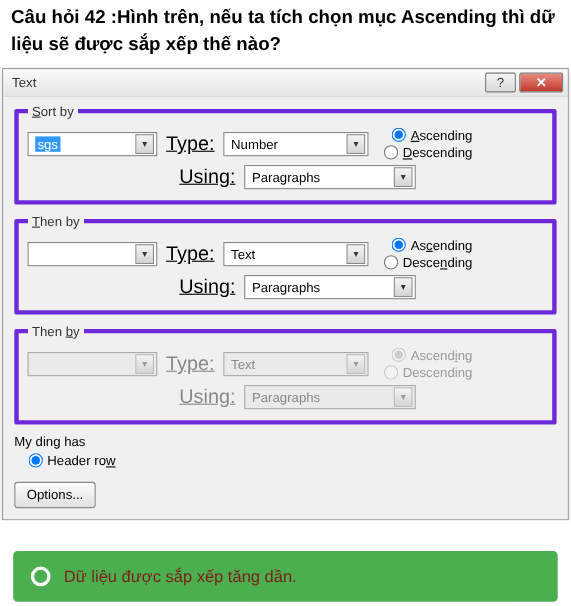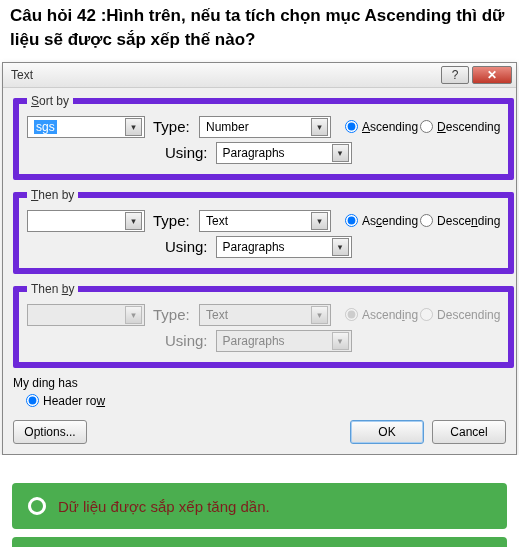--- a/index.html
+++ b/index.html
@@ -15,38 +15,38 @@
     display: flex; align-items: center; justify-content: space-between;
     background: linear-gradient(#fafafa, #e5e5e5);
     border-bottom: 1px solid #cdcdcd;
     padding: 3px 4px 3px 8px; font-size: 12px; color: #333;
   }
   .titlebar-btns { display: flex; gap: 3px; }
   .tb-btn { width: 28px; height: 18px; border: 1px solid #7a7a7a; display: flex; align-items: center; justify-content: center; font-size: 12px; border-radius: 2px; }
   .tb-help { background: linear-gradient(#f5f5f5,#d9d9d9); color:#333; }
   .tb-close { background: linear-gradient(#e98a7f,#c0392b); color:#fff; font-weight:bold; width:40px; }
   .dlg-body { padding: 6px 10px 10px 10px; background: #f0f0f0; }
-  fieldset { border: 6px solid #6d28d9; border-radius: 2px; margin-bottom: 8px; padding: 8px 8px 6px 8px; position: relative; }
+  fieldset { border: 4px solid #6d28d9; border-radius: 2px; margin-bottom: 8px; padding: 8px 8px 6px 8px; position: relative; }
   fieldset.disabled { color: #888; }
   legend { font-size: 12px; padding: 0 4px; color: #333; }
   fieldset.disabled legend { color: #333; }
   .row { display: flex; align-items: center; gap: 8px; margin-bottom: 4px; }
-  .label { font-size: 15px; min-width: 38px; text-align: left; }
+  .label { font-size: 18px; min-width: 38px; text-align: left; text-decoration: underline; }
   .combo {
     display: flex; align-items: center; justify-content: space-between;
     background: #fff; border: 1px solid #888; height: 22px; padding: 0 2px 0 6px; font-size: 12px;
   }
   .combo.disabled { background: #eaeaea; color: #888; border-color:#aaa; }
   .combo-btn { width: 17px; height: 18px; background: linear-gradient(#f4f4f4,#d4d4d4); border: 1px solid #8a8a8a; display:flex; align-items:center; justify-content:center; font-size:9px; color:#333; }
   .combo.disabled .combo-btn { color:#999; border-color:#bbb; }
   .combo-sortcol { width: 118px; }
   .combo-type { width: 132px; }
-  .combo-using { width: 136px; }
+  .combo-using { width: 156px; }
   .selected-text { background: #3399ff; color: #fff; padding: 0 2px; }
-  .radios { display: flex; flex-direction: row; gap: 2px; font-size: 12px; margin-left: 6px; align-items: flex-end; }
+  .radios { display: flex; flex-direction: column; gap: 2px; font-size: 12px; margin-left: 6px; align-items: flex-end; }
   .radio { display: flex; align-items: center; gap: 4px; }
   .radio input { margin:0; }
   .radio.disabled { color: #999; }
   .mylist { font-size: 12px; margin: 4px 0 10px 0; }
   .mylist-title { margin-bottom: 4px; }
   .mylist .radio { display:inline-flex; margin-right: 12px; margin-left: 13px; }
   .btnrow { display:flex; justify-content:space-between; align-items:flex-start; }
   .btnrow-right { display:flex; gap:8px; }
   button.winbtn {
     min-width: 74px; height: 24px; font-size: 12px;
@@ -184,24 +184,20 @@
     <div class="mylist">
       <div class="mylist-title">My ding has</div>
       <label class="radio">
         <input type="radio" checked="" style="">
         <span>Header ro<span class="underline">w</span></span>
       </label>
     </div>
 
     <div class="btnrow">
       <button class="winbtn">Options...</button>
-      <div class="btnrow-right">
-        <button class="winbtn default">OK</button>
-        <button class="winbtn">Cancel</button>
-      </div>
     </div>
 
   </div>
 </div>
 
 <div class="answer-area">
   <div class="answer">
     <div class="ans-radio"></div>
     <span>Dữ liệu được sắp xếp tăng dần.</span>
   </div>

